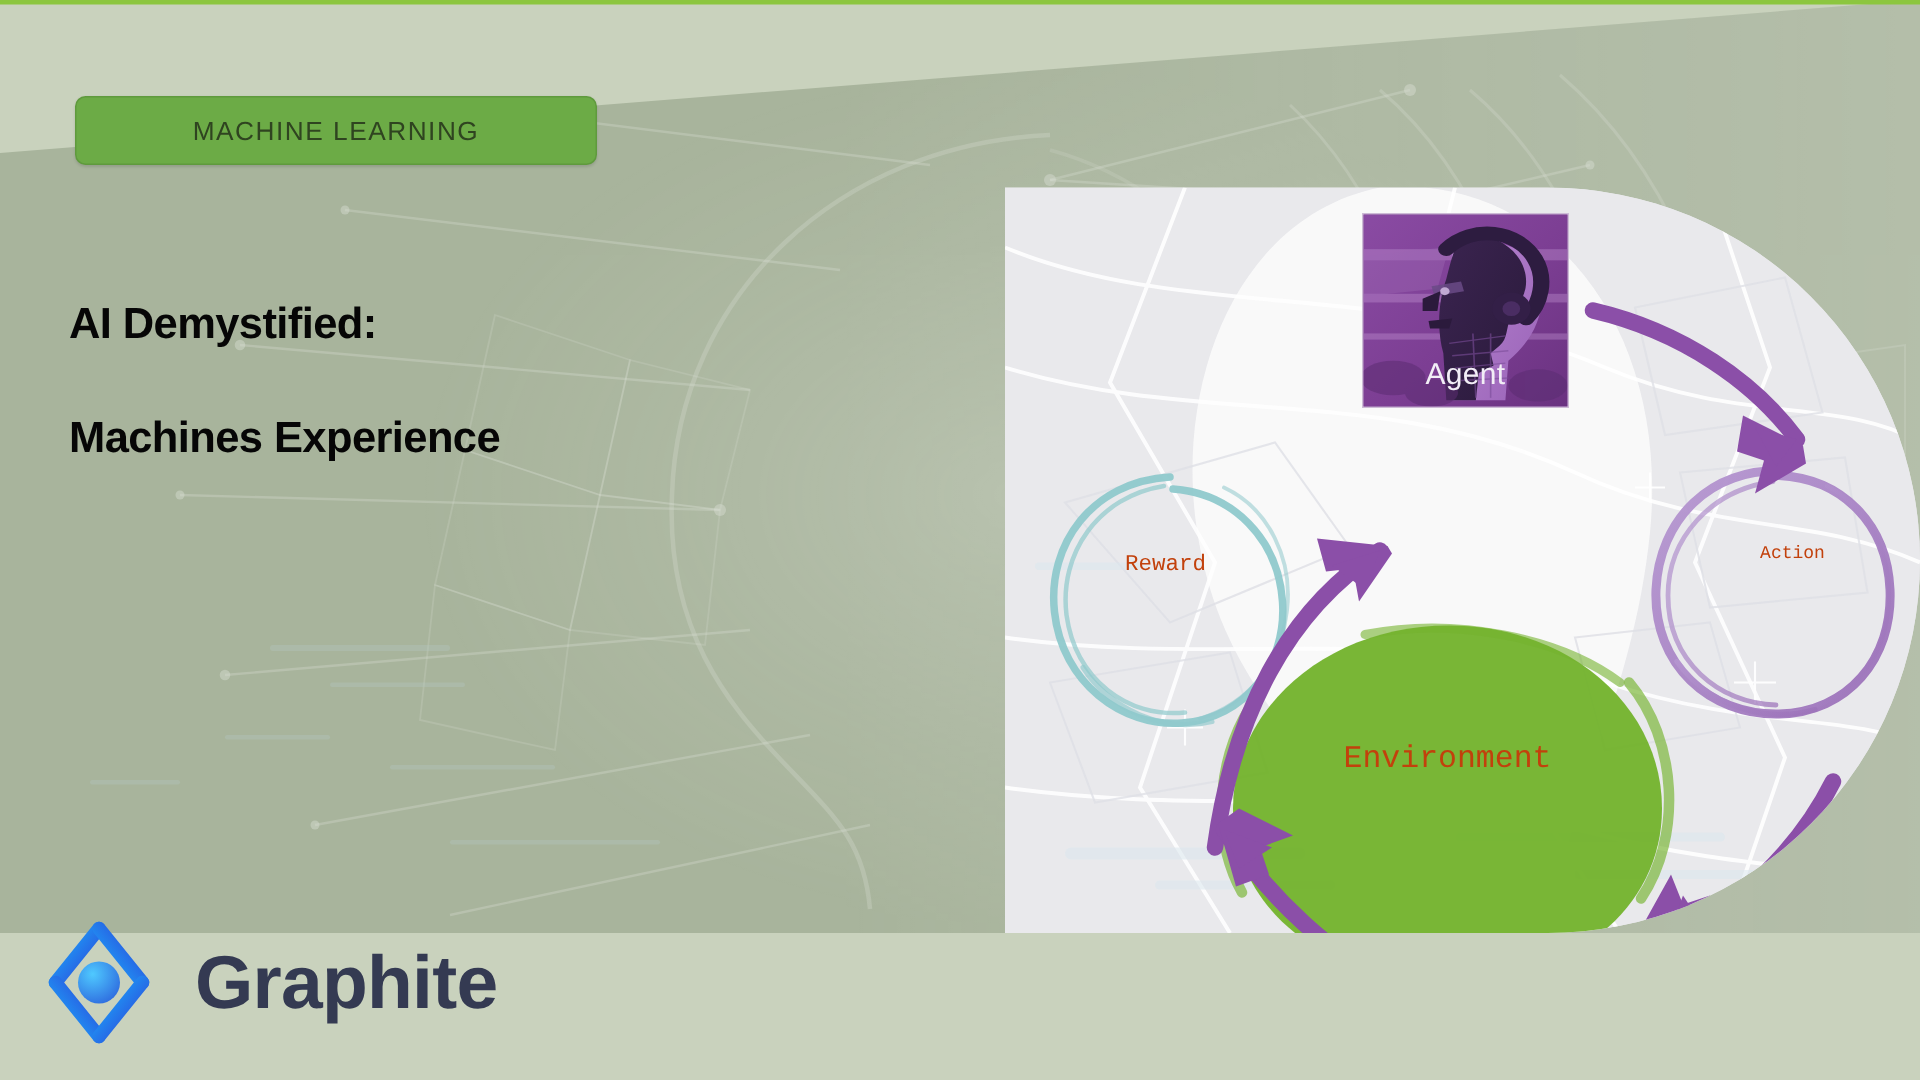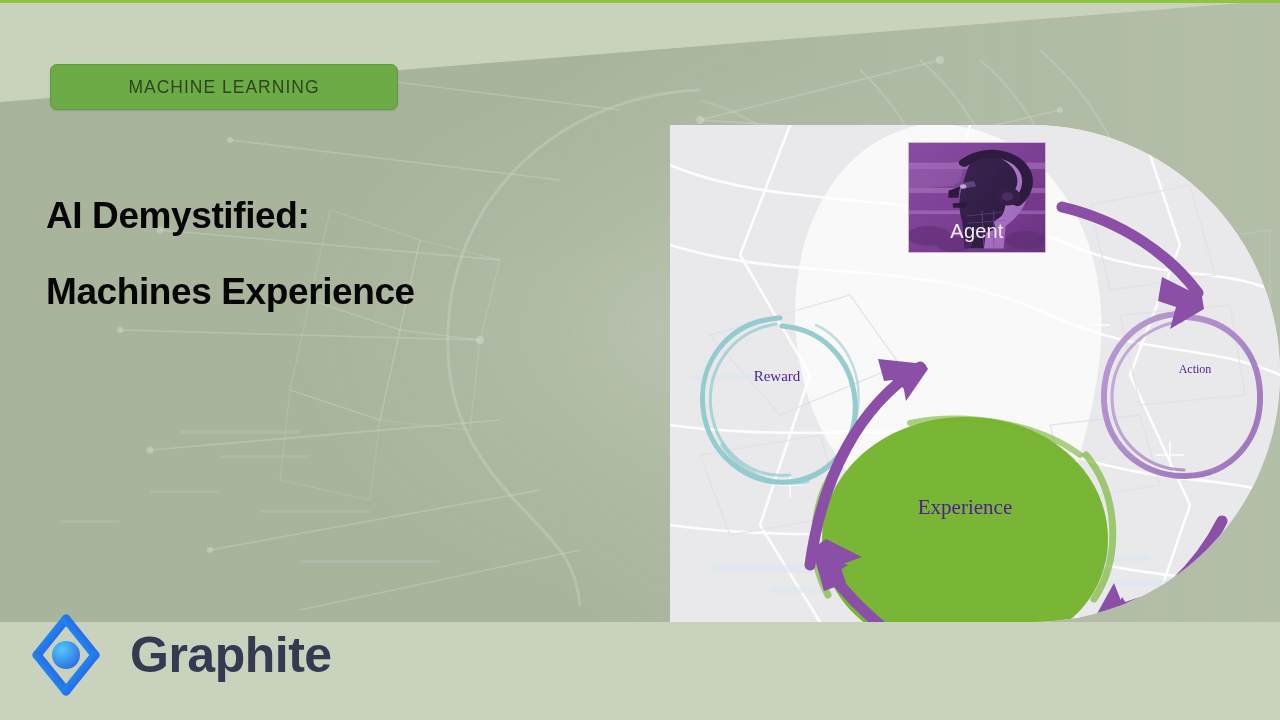--- a/index.html
+++ b/index.html
@@ -50,21 +50,21 @@
     letter-spacing:1.0px; font-family:"Liberation Sans", sans-serif;
   }
 
   
   .headline {
     position:absolute; left:46px; top:178px; width:610px;
     z-index:20;
     color:#060606;
     font-family:"Liberation Sans", sans-serif;
     font-weight:bold;
-    font-size:37px;
+    font-size:29px;
     line-height:76px;
     letter-spacing:-0.4px;
   }
   .headline .ln { display:block; white-space:nowrap; }
 
   
   .logo {
     position:absolute; left:28px; top:612px;
     display:flex; align-items:center; gap:26px; z-index:30;
   }
@@ -83,38 +83,38 @@
     border-radius:0 260px 260px 0;
     overflow:hidden; z-index:15;
   }
   .panel-bg { position:absolute; inset:0; }
   .panel-bg svg { width:100%; height:100%; display:block; }
   .panel-svg { position:absolute; inset:0; width:100%; height:100%; }
 
   
   .agent-tile {
     position:absolute; left:238px; top:17px;
-    width:138px; height:111px;
+    width:138px; height:130px;
     background:#7b3e92; overflow:hidden;
     border:1px solid #cdbbd6;
     z-index:6;
   }
   .agent-tile svg { position:absolute; inset:0; width:100%; height:100%; }
   .agent-label {
     position:absolute; left:0; right:0; bottom:9px;
     text-align:center; color:#f2eef6;
     font-size:20px; font-family:"Liberation Sans", sans-serif;
     letter-spacing:.2px; z-index:7;
   }
 
   
   .node-label {
     position:absolute; z-index:8;
-    font-family:Liberation Serif, serif;
-    color:#4c1d95; white-space:nowrap;
+    font-family:Liberation Mono, monospace;
+    color:#c2410c; white-space:nowrap;
   }
   .lbl-reward { left:52px; top:243px; width:110px; text-align:center; font-size:15px; }
   .lbl-action { left:470px; top:237px; width:110px; text-align:center; font-size:12px; }
   .lbl-environment { left:185px; top:370px; width:220px; text-align:center; font-size:21px; }
 </style>
 </head>
 <body>
 
 <div class="slide">
 
@@ -434,17 +434,17 @@
           <ellipse cx="20" cy="132" rx="22" ry="14"></ellipse>
           <ellipse cx="46" cy="144" rx="18" ry="11"></ellipse>
           <ellipse cx="118" cy="138" rx="20" ry="13"></ellipse>
         </g>
       </svg>
       <div class="agent-label">Agent</div>
     </div>
 
     <div class="node-label lbl-reward">Reward</div>
     <div class="node-label lbl-action">Action</div>
-    <div class="node-label lbl-environment">Experience</div>
+    <div class="node-label lbl-environment">Environment</div>
 
   </div>
 
 </div>
 
 </body></html>

